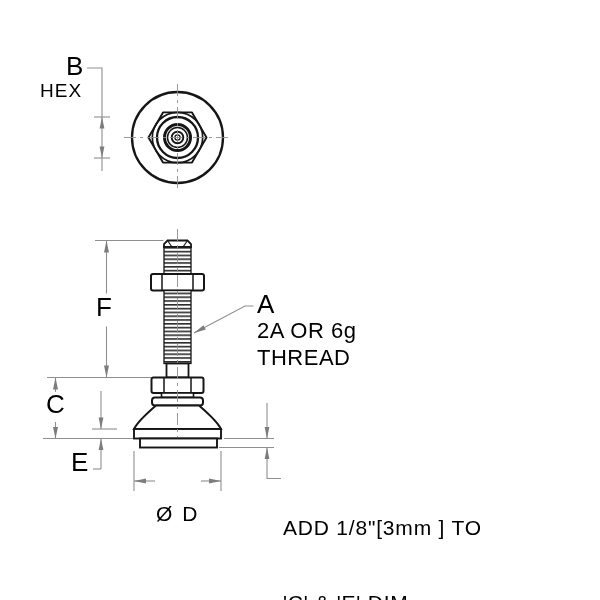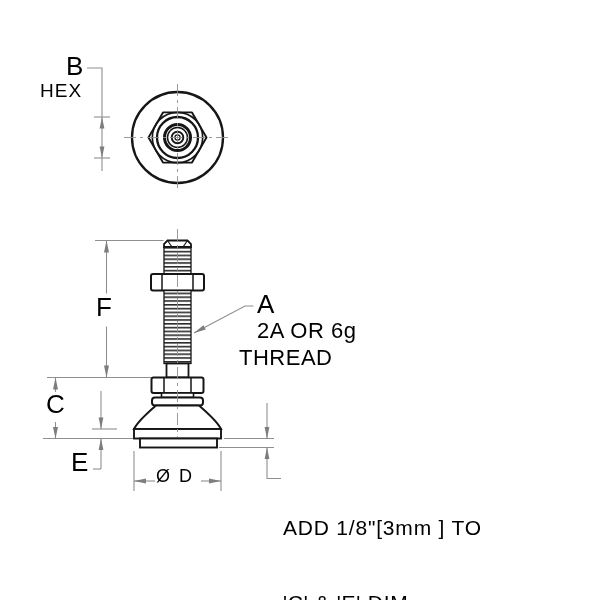--- a/index.html
+++ b/index.html
@@ -14,21 +14,21 @@
   .lbl{
     position:absolute;
     color:#000000;
     white-space:pre;
     font-family:"Liberation Sans", sans-serif;
     line-height:1;
   }
   .dimletter{font-size:26px;}
   .hexword{font-size:19px;letter-spacing:1px;}
   .callout{font-size:22px;letter-spacing:0.5px;}
-  .dialabel{font-size:18px;letter-spacing:2px;}
+  .dialabel{font-size:21px;letter-spacing:2px;margin-top:36px;}
   .note{
     font-size:21px;
     line-height:25px;
     letter-spacing:0.8px;
   }
 </style>
 </head>
 <body>
 
 <div class="canvas">
@@ -143,21 +143,21 @@
 
 <div class="lbl dimletter" style="left:66px;top:53px;">B</div>
 <div class="lbl hexword" style="left:40px;top:81px;">HEX</div>
 
 <div class="lbl dimletter" style="left:96px;top:294px;">F</div>
 <div class="lbl dimletter" style="left:46px;top:391px;">C</div>
 <div class="lbl dimletter" style="left:71px;top:449px;">E</div>
 
 <div class="lbl dimletter" style="left:257px;top:291px;">A</div>
 <div class="lbl callout" style="left:257px;top:320px;">2A OR 6g</div>
-<div class="lbl callout" style="left:239px;top:347px;text-align:right;">THREAD</div>
+<div class="lbl callout" style="left:257px;top:347px;text-align:right;">THREAD</div>
 
 <div class="lbl dialabel" style="left:156px;top:467px;">Ø D</div>
 
 <div class="lbl note" style="left:283px;top:465px;">
   <div>ADD 1/8"[3mm ] TO</div>
   <div>'C' &amp; 'E' DIM.</div>
   
 </div>
 
 </div>

